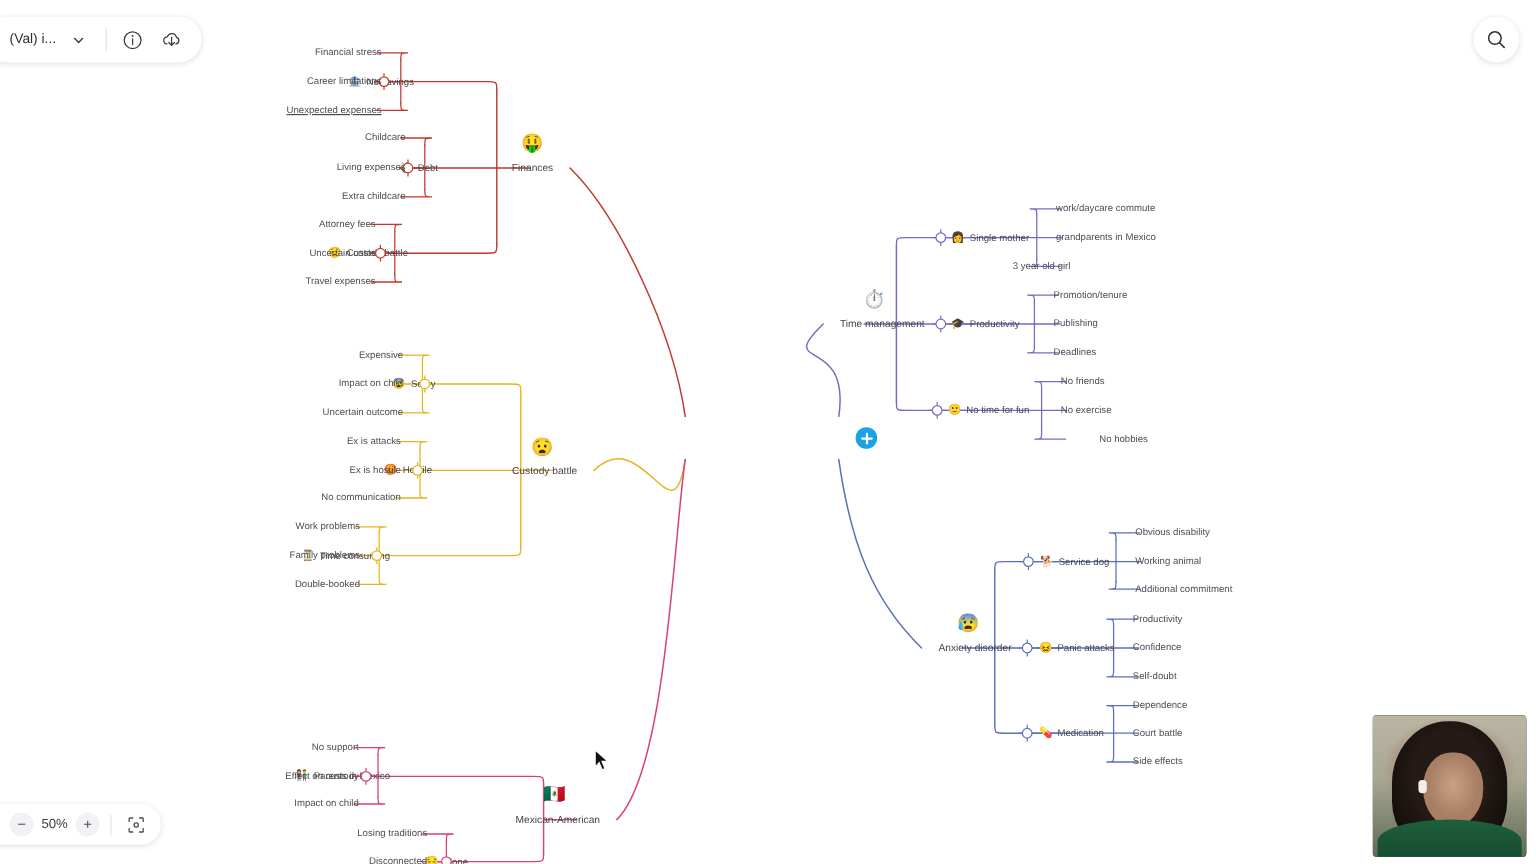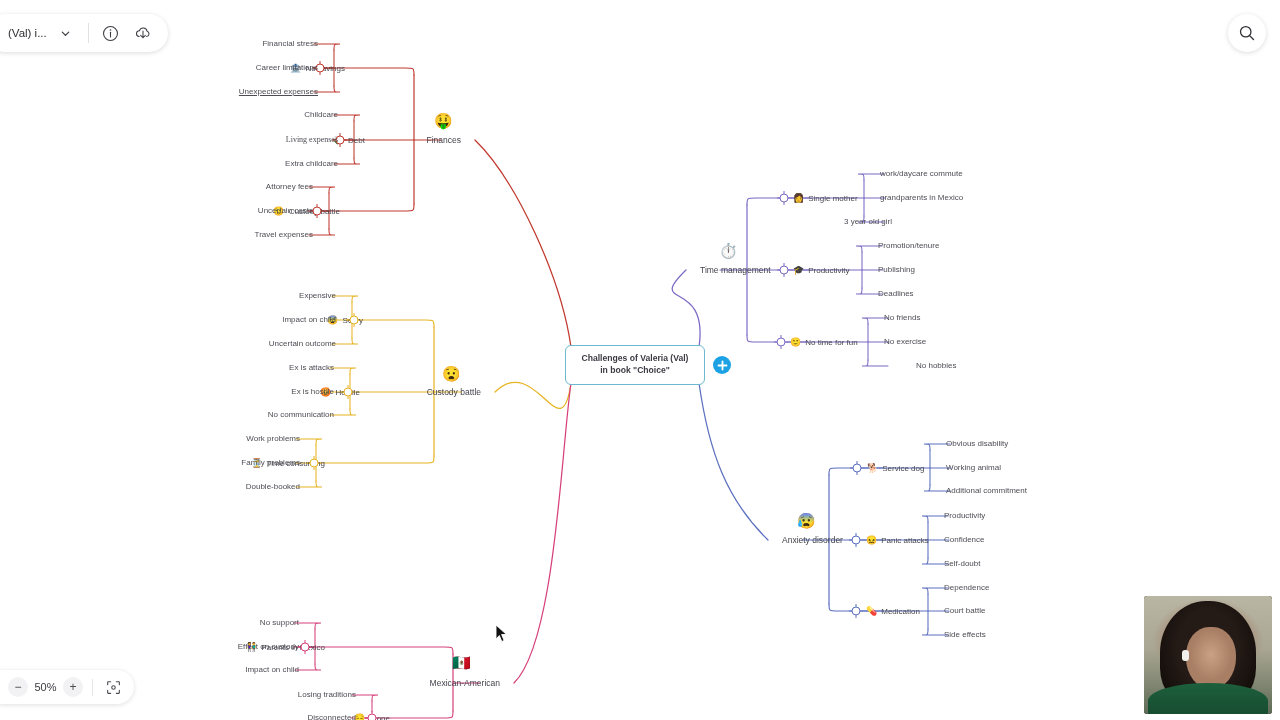--- a/index.html
+++ b/index.html
@@ -316,21 +316,21 @@
         <span>Unexpected expenses</span>
       </div>
       <div class="node lvl2 anchor-r" style="left: 365px; top: 140px;">
         <span class="emj">💸</span>
         <span>Debt</span>
       </div>
       <div class="ring" style="left: 340px; top: 140px; border: 1.2px solid rgb(192, 57, 47);"></div>
       <div class="node leaf anchor-r" style="left: 338px; top: 115px;">
         <span>Childcare</span>
       </div>
-      <div class="node leaf anchor-r" style="left: 338px; top: 140px; font-family: Liberation Serif, serif;">
+      <div class="node leaf anchor-r" style="left: 338px; top: 140px;">
         <span>Living expenses</span>
       </div>
       <div class="node leaf anchor-r" style="left: 338px; top: 164px;">
         <span>Extra childcare</span>
       </div>
       <div class="node lvl2 anchor-r" style="left: 340px; top: 211px;">
         <span class="emj">😟</span>
         <span>Custody battle</span>
       </div>
       <div class="ring" style="left: 317px; top: 211px; border: 1.2px solid rgb(192, 57, 47);"></div>
@@ -505,26 +505,20 @@
         <span>Dependence</span>
       </div>
       <div class="node leaf anchor-l" style="left: 944px; top: 611px;">
         <span>Court battle</span>
       </div>
       <div class="node leaf anchor-l" style="left: 944px; top: 635px;">
         <span>Side effects</span>
       </div>
     </div>
 
-  <div id="central">
-    <span>
-      <span>Challenges of Valeria (Val)</span><br>
-      <span>in book "Choice"</span>
-    </span>
-  </div>
   <div id="add-child">
     <svg width="11" height="11" viewBox="0 0 12 12">
       <path d="M6 1.6v8.8M1.6 6h8.8" stroke="#fff" stroke-width="2" stroke-linecap="round"></path>
     </svg>
   </div>
 
   <div id="tl-bar">
     <span id="tl-title">(Val) i...</span>
     <div class="tb-btn">
       <svg width="11" height="11" viewBox="0 0 12 12">

